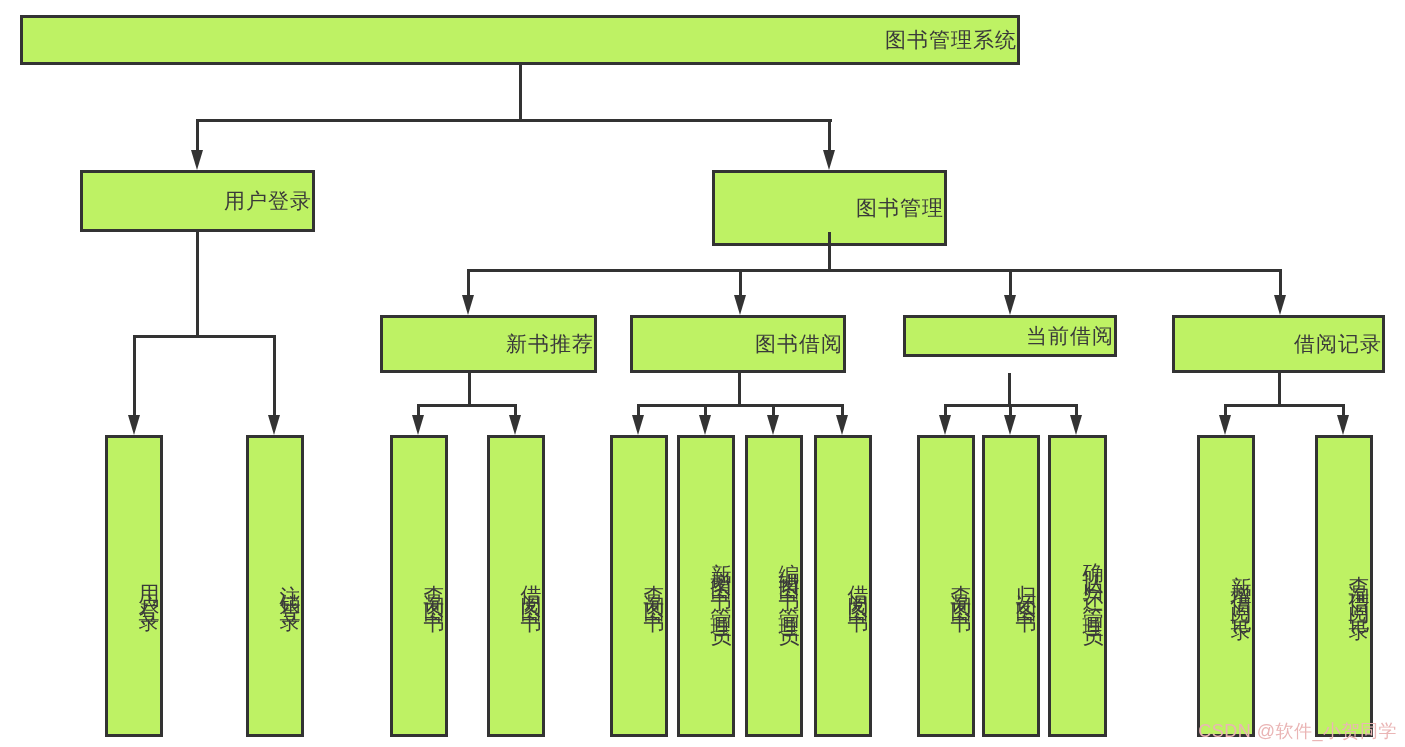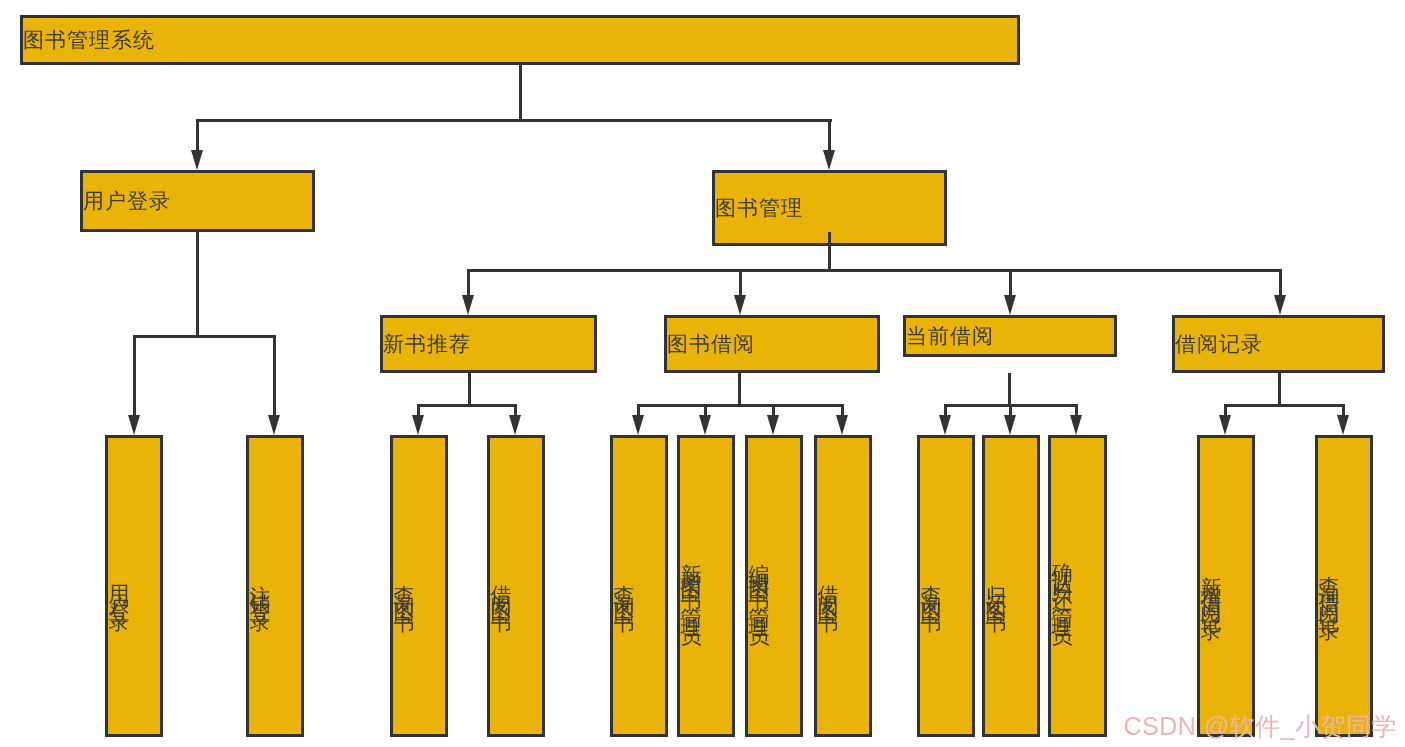--- a/index.html
+++ b/index.html
@@ -3,38 +3,38 @@
 <meta charset="utf-8">
 <style>
   html,body{margin:0;padding:0;background:#ffffff;}
   .canvas{
     position:relative;width:1405px;height:747px;background:#ffffff;
     font-family:"Liberation Sans","DejaVu Sans",sans-serif;
     color:#3a3a3a;overflow:hidden;
   }
   .box{
     position:absolute;box-sizing:border-box;
-    border:3px solid #333333;background:#eab308;
-    display:flex;align-items:center;justify-content:flex-start;
+    border:3px solid #333333;background:#bef264;
+    display:flex;align-items:center;justify-content:flex-end;
     font-size:21px;letter-spacing:1px;color:#3a3a3a;
   }
   .vbox span{
     writing-mode:vertical-rl;text-orientation:mixed;
     letter-spacing:9px;line-height:1.05;font-size:21px;
   }
   .v{position:absolute;width:3px;background:#333333;}
   .h{position:absolute;height:3px;background:#333333;}
   .a{
     position:absolute;width:0;height:0;
     border-left:6px solid transparent;border-right:6px solid transparent;
     border-top:20px solid #333333;
   }
   .watermark{
     position:absolute;right:8px;bottom:4px;z-index:10;
-    color:#eab5b5;font-size:25px;letter-spacing:0.5px;white-space:nowrap;
+    color:#eab5b5;font-size:18px;letter-spacing:0.5px;white-space:nowrap;
   }
 </style>
 </head>
 <body>
 
 <div class="canvas">
 
   <div class="box" style="left:20px;top:15px;width:1000px;height:50px">
     <span>图书管理系统</span>
   </div>
@@ -67,21 +67,21 @@
   <div class="v" style="left:1009px;top:269px;height:29px"></div>
   <div class="v" style="left:1279px;top:269px;height:29px"></div>
   <div class="a" style="left:462px;top:295px"></div>
   <div class="a" style="left:734px;top:295px"></div>
   <div class="a" style="left:1004px;top:295px"></div>
   <div class="a" style="left:1274px;top:295px"></div>
 
   <div class="box" style="left:380px;top:315px;width:217px;height:58px">
     <span>新书推荐</span>
   </div>
-  <div class="box" style="left:664px;top:315px;width:216px;height:58px">
+  <div class="box" style="left:630px;top:315px;width:216px;height:58px">
     <span>图书借阅</span>
   </div>
   <div class="box" style="left:903px;top:315px;width:214px;height:42px">
     <span>当前借阅</span>
   </div>
   <div class="box" style="left:1172px;top:315px;width:213px;height:58px">
     <span>借阅记录</span>
   </div>
 
   <div class="v" style="left:468px;top:373px;height:34px"></div>

